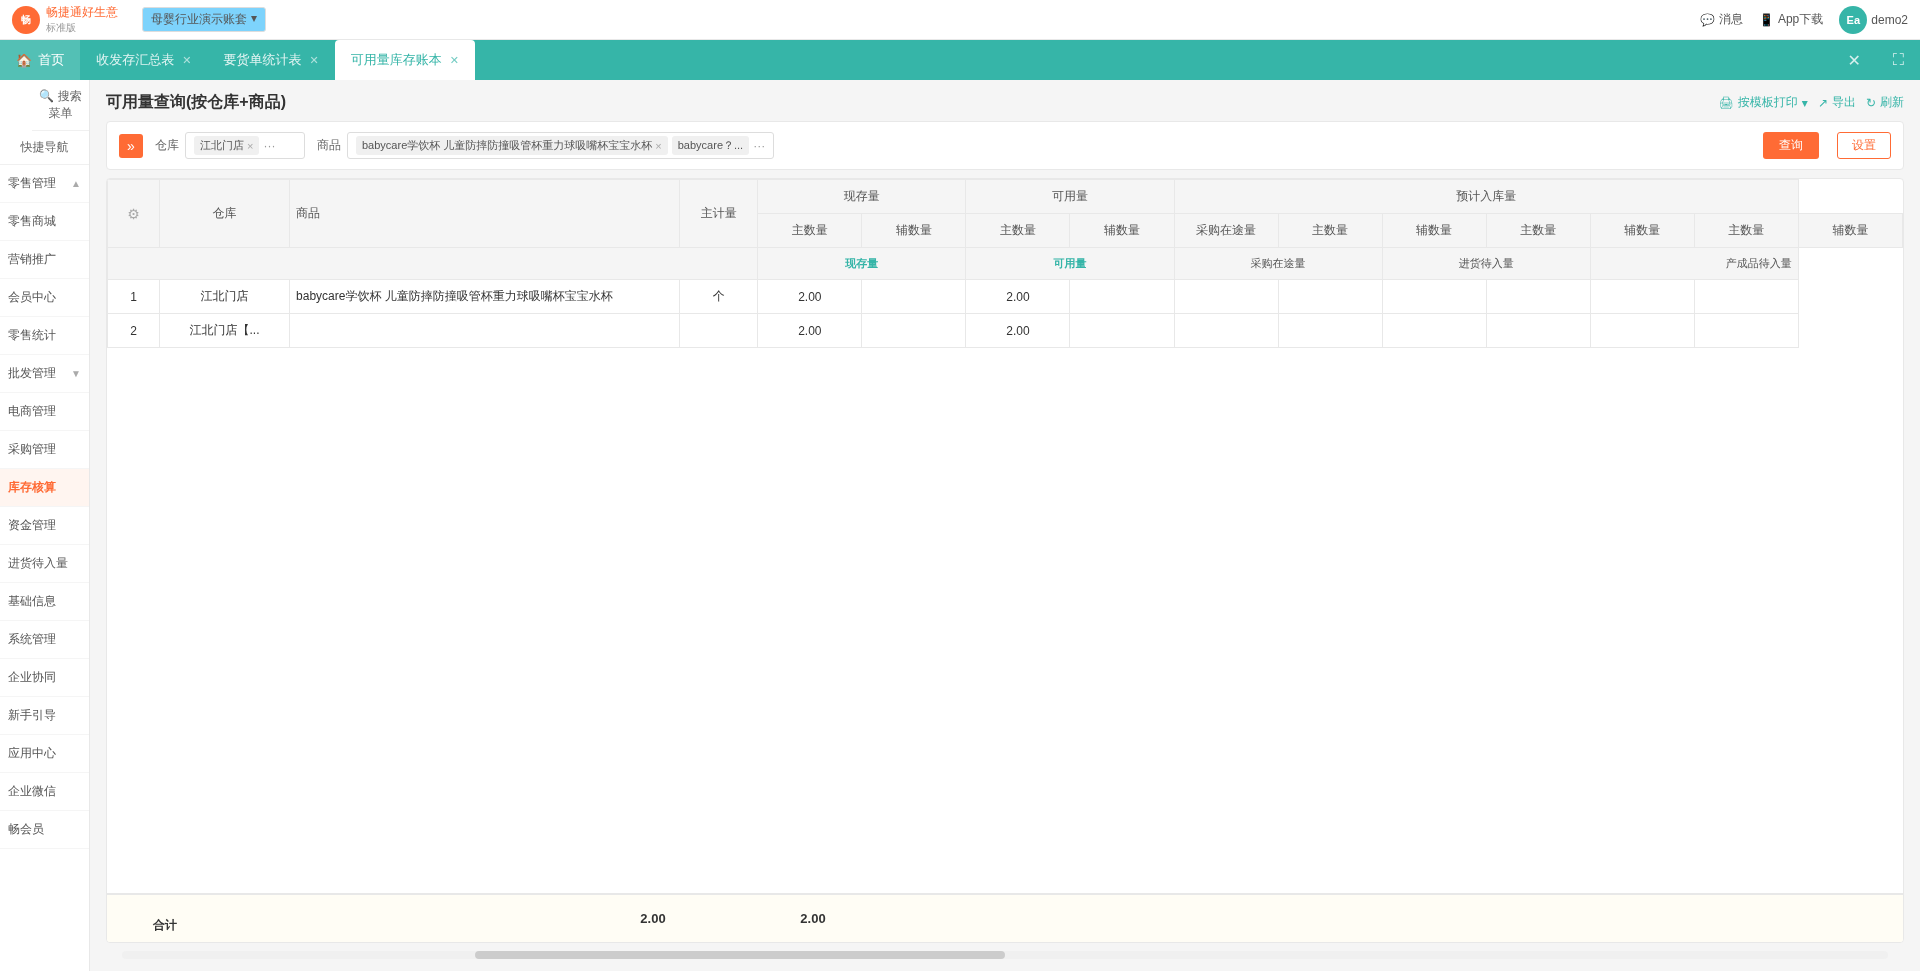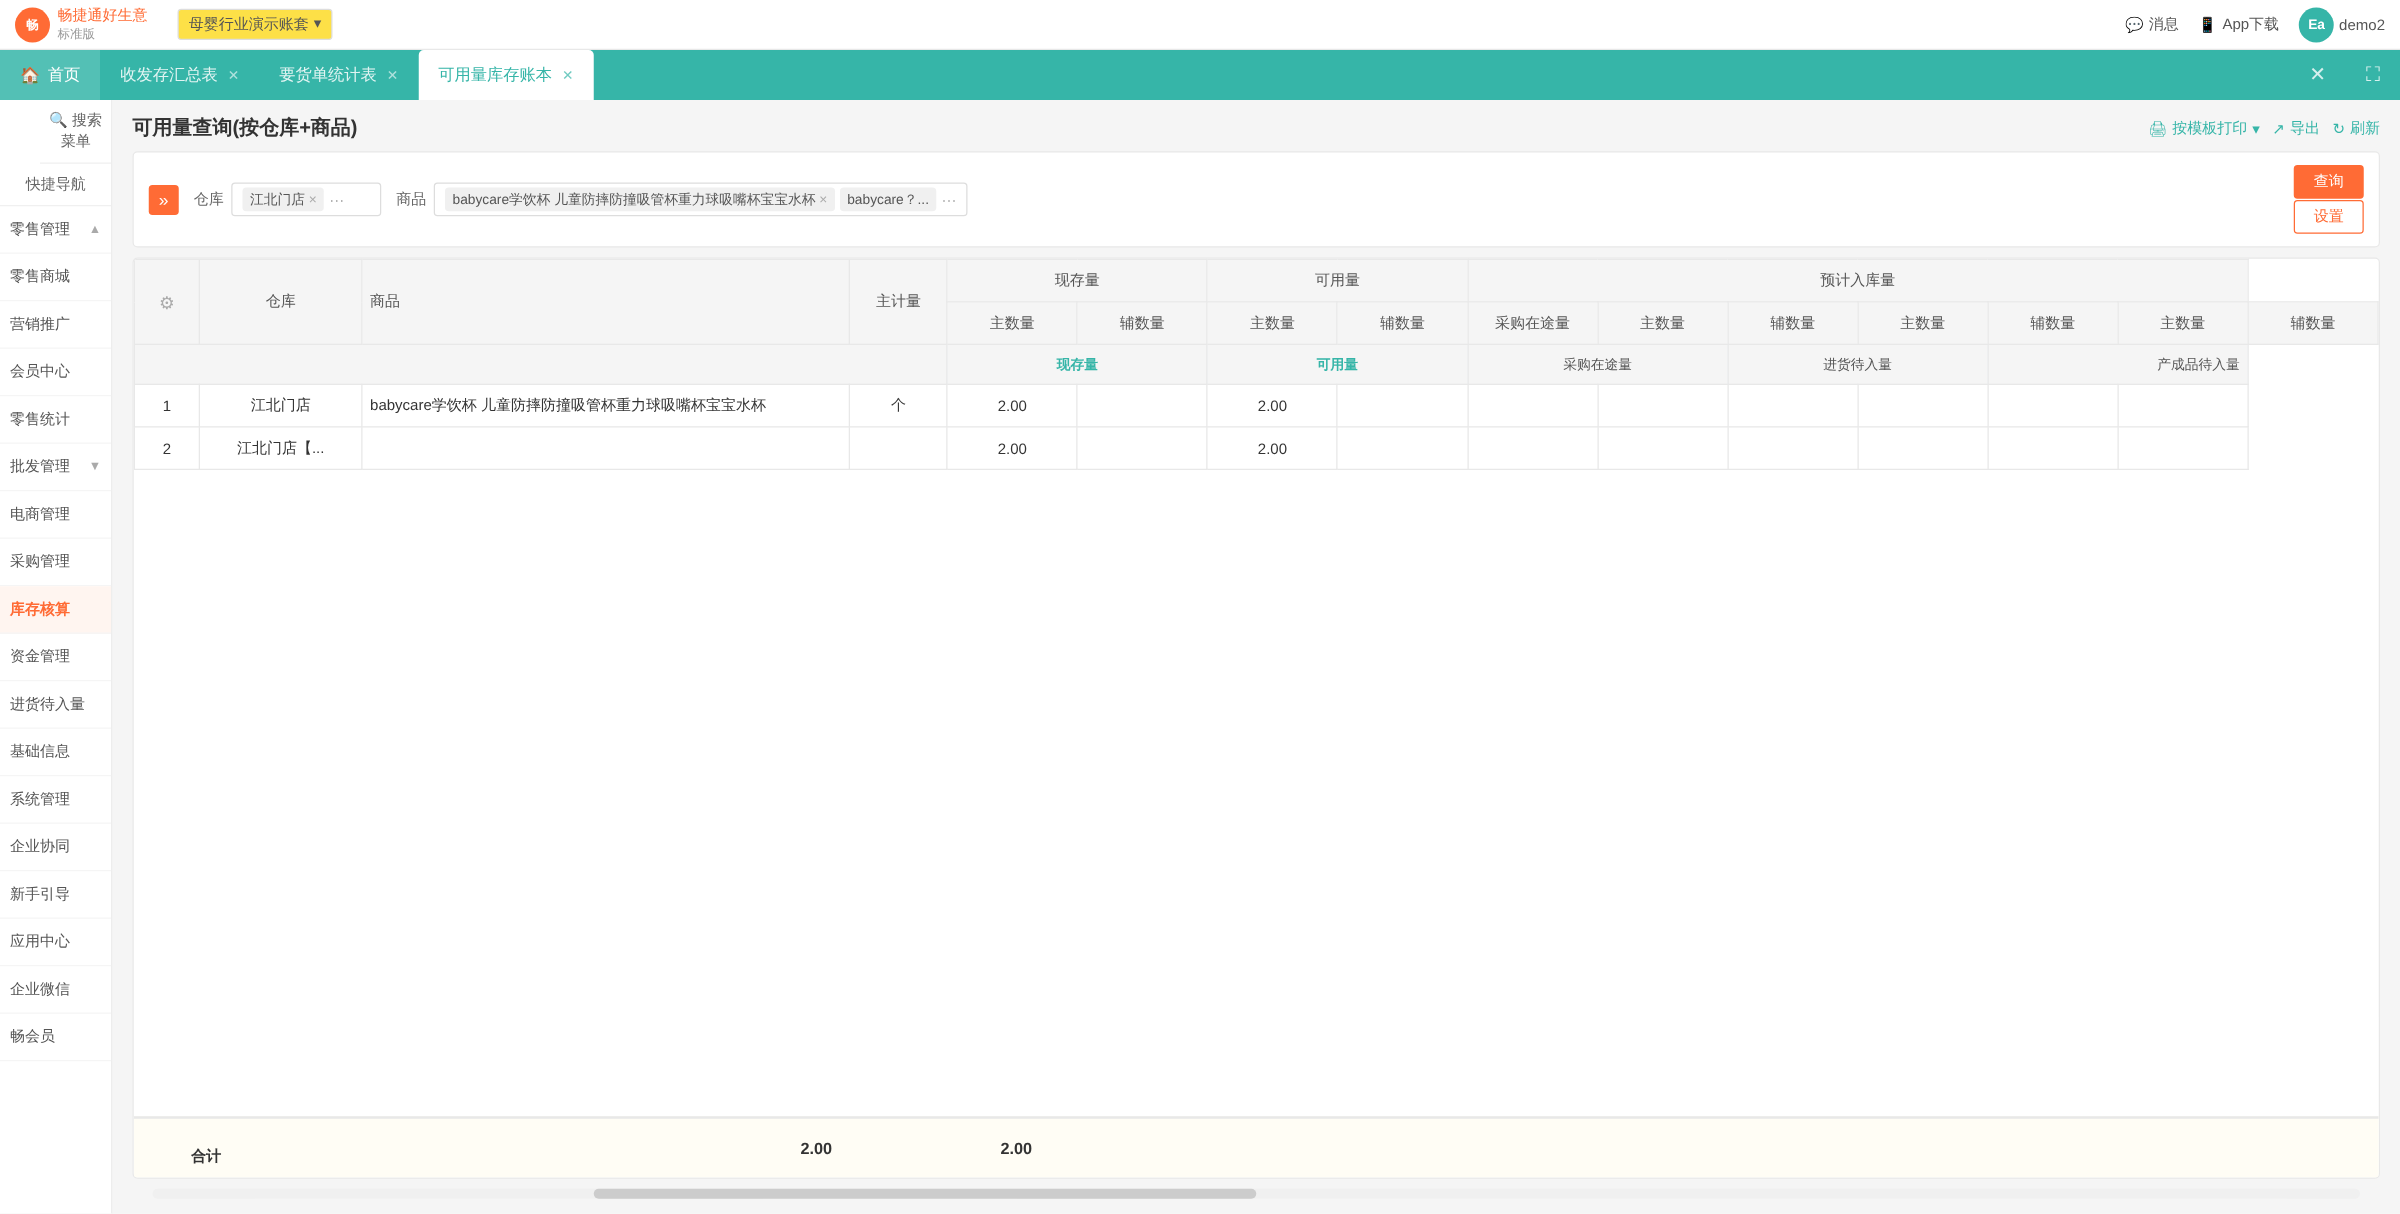--- a/index.html
+++ b/index.html
@@ -48,21 +48,21 @@
     .industry-selector {
       display: flex;
       align-items: flex-start;
       gap: 4px;
       border: 1px solid #ddd;
       padding: 3px 8px;
       border-radius: 3px;
       cursor: pointer;
       font-size: 12px;
       color: #555;
-      background: #fde047;
+      background: #7dd3fc;
       margin-left: 16px;
     }
     .top-bar-right {
       display: flex;
       align-items: center;
       gap: 16px;
     }
     .top-bar-action {
       display: flex;
       align-items: center;
@@ -295,22 +295,21 @@
       cursor: pointer;
       color: #aaa;
     }
     .filter-dots {
       color: #999;
       cursor: pointer;
     }
     .filter-actions {
       margin-left: auto;
       display: flex;
-      gap: 1px;
-      flex-direction: column;
+      gap: 18px;
     }
     .btn-query {
       background: #ff6b35;
       color: white;
       border: none;
       border-radius: 3px;
       padding: 5px 16px;
       font-size: 12px;
       cursor: pointer;
     }

